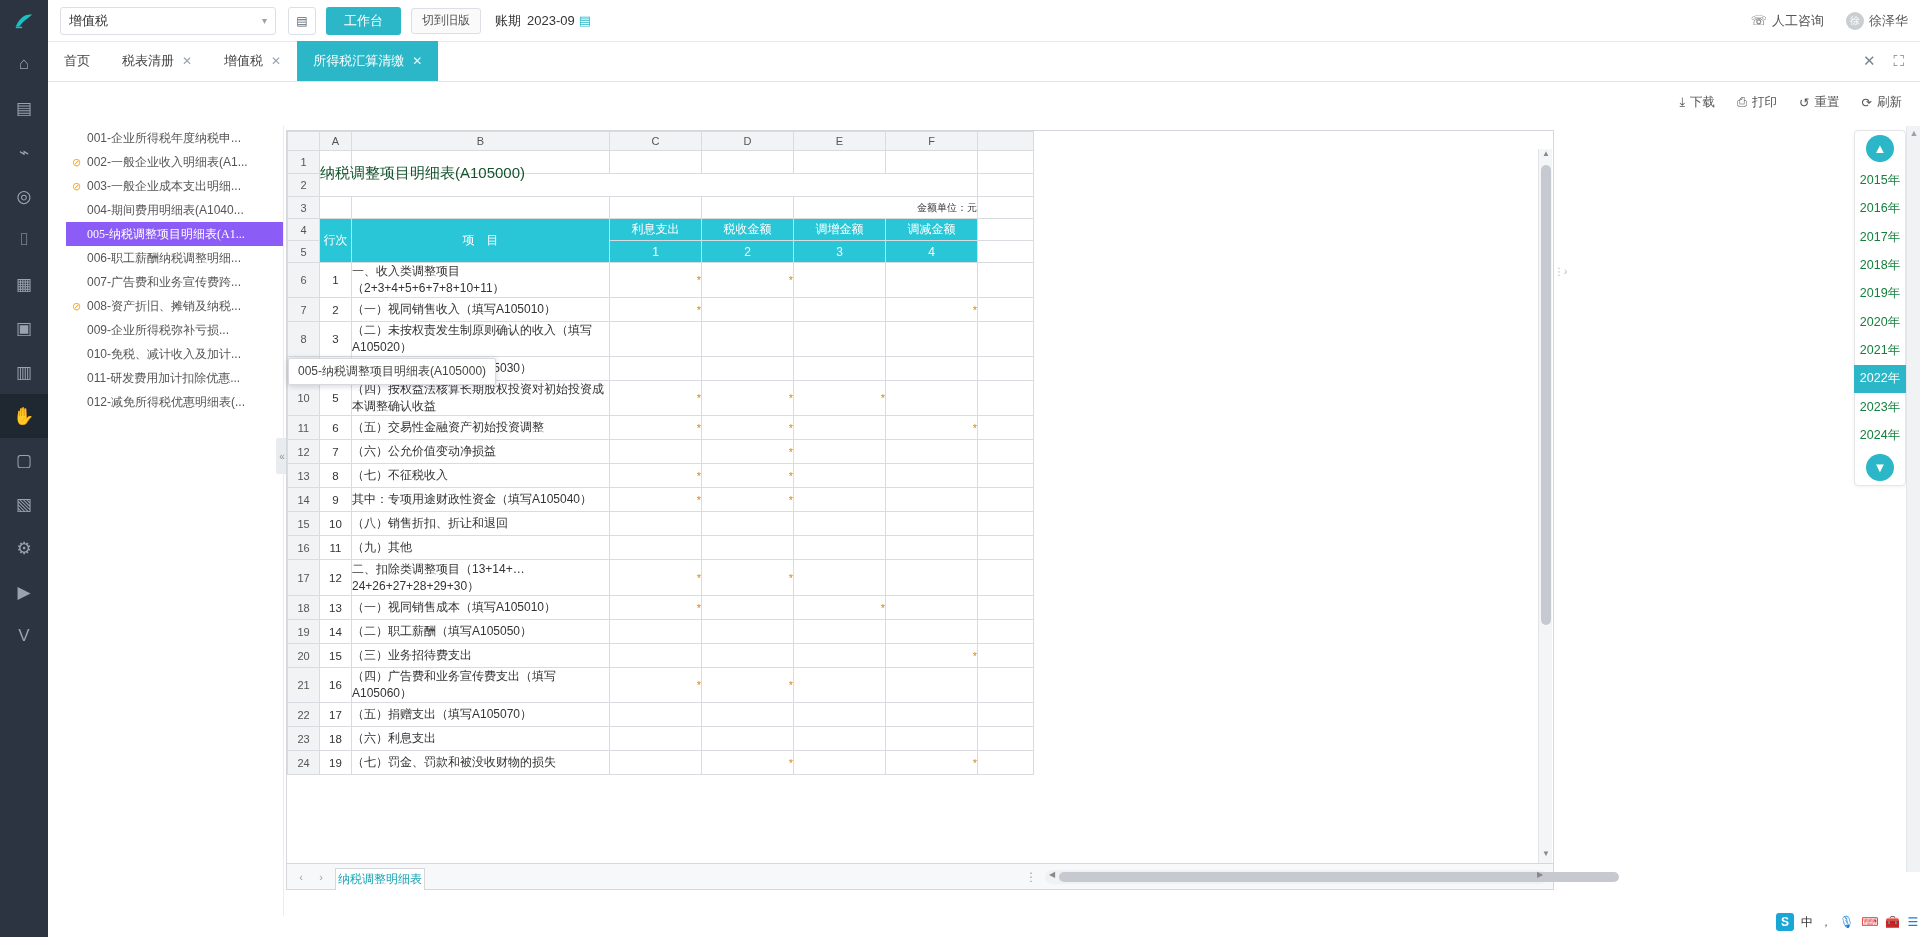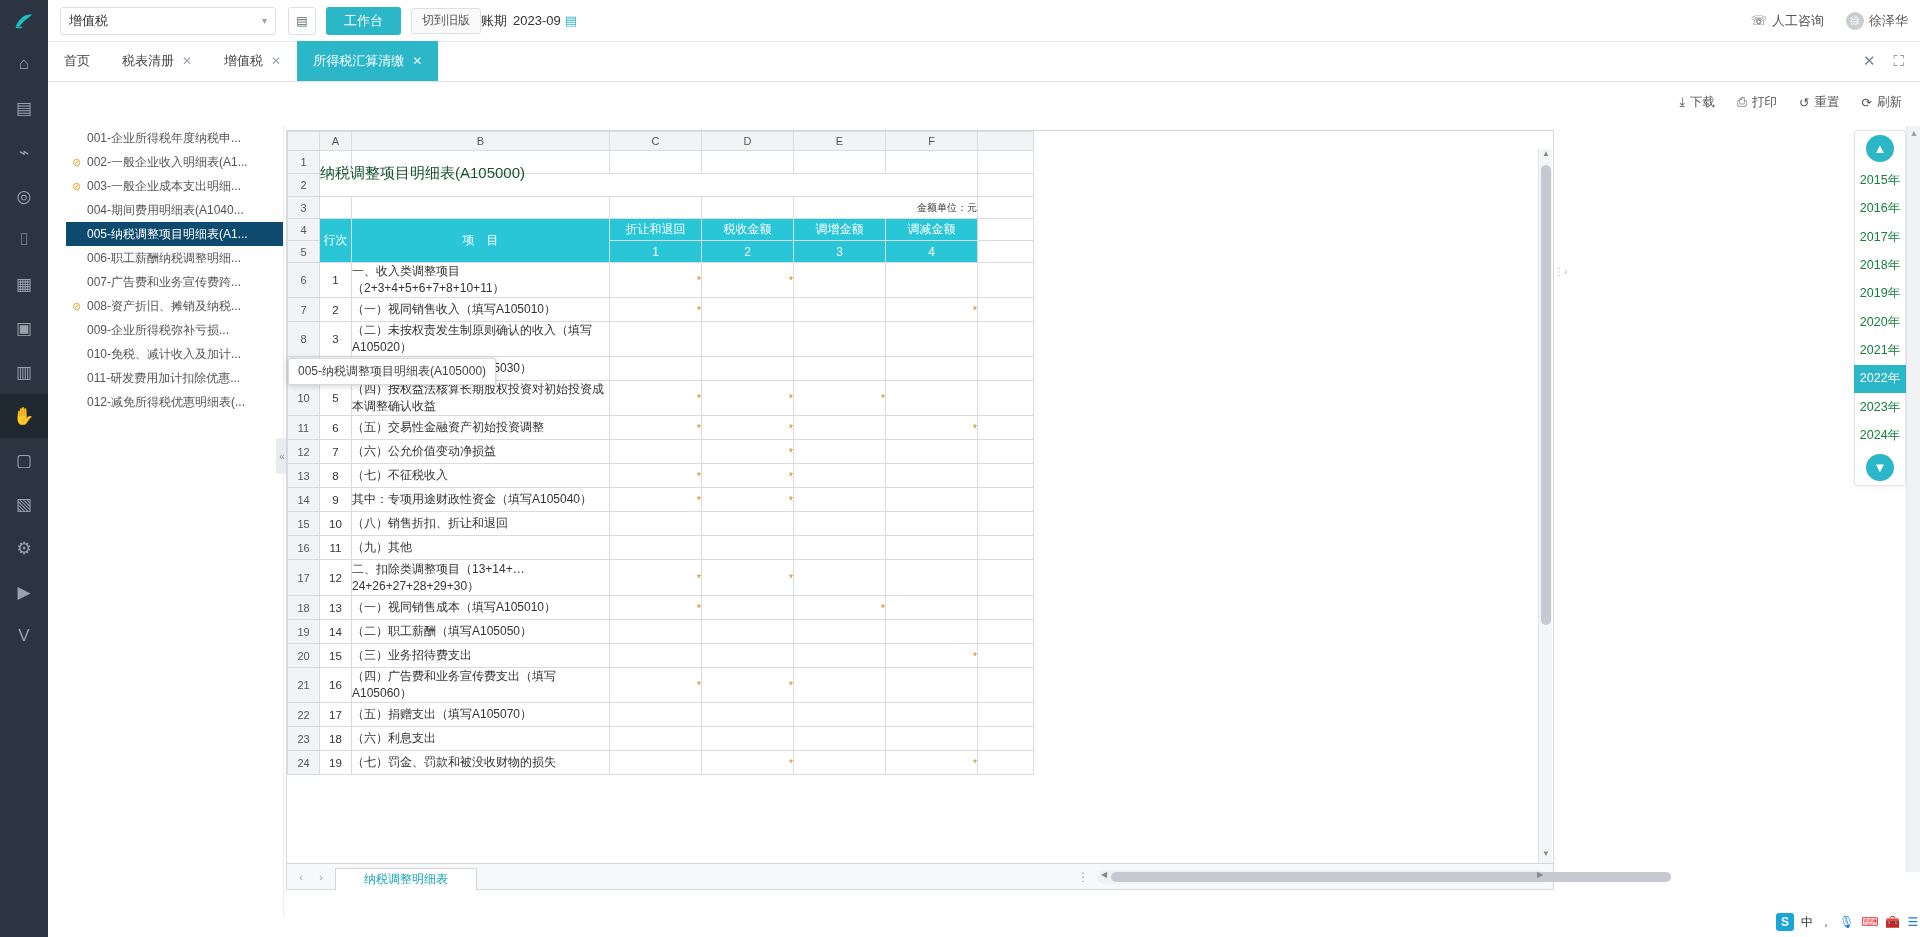--- a/index.html
+++ b/index.html
@@ -49,21 +49,21 @@
   }
   .btn-primary {
     margin-left: 10px; height: 28px; padding: 0 18px; border-radius: 3px;
     background: #2bb7c8; color: #fff; display: flex; align-items: center; font-size: 13px;
     cursor: pointer;
   }
   .btn-plain {
     margin-left: 10px; height: 26px; padding: 0 10px; border: 1px solid #dcdfe6; border-radius: 3px;
     background: #fafafa; color: #555; display: flex; align-items: center; font-size: 12px; cursor: pointer;
   }
-  .period-label { font-size: 13px; color: #333; }
+  .period-label { margin-left: 14px; font-size: 13px; color: #333; }
   .period-value {
     margin-left: 6px; font-size: 13px; color: #333; display: flex; align-items: center; cursor: pointer;
   }
   .period-value .cal { margin-left: 4px; color: #2bb7c8; font-size: 13px; }
   .topbar-right { margin-left: auto; display: flex; align-items: center; gap: 22px; }
   .top-link { display: flex; align-items: center; gap: 5px; font-size: 13px; color: #555; cursor: pointer; }
   .avatar {
     width: 18px; height: 18px; border-radius: 50%; background: #c9ced3; color: #fff;
     display: flex; align-items: center; justify-content: center; font-size: 10px;
   }
@@ -101,21 +101,21 @@
 
   
   .doclist {
     position: absolute; left: 18px; top: 0; width: 218px; height: 790px; overflow: hidden;
     border-right: 1px solid #ececec; background: #fff;
   }
   .doc-item {
     height: 24px; display: flex; align-items: center; gap: 4px; padding: 0 6px;
     font-size: 12px; color: #555; cursor: pointer; white-space: nowrap;
   }
-  .doc-item.active { background: #0c4a6e; color: #fff; }
+  .doc-item.active { background: #8b5cf6; color: #fff; font-family: Liberation Serif, serif; }
   .doc-warn { color: #f5a623; font-size: 11px; width: 11px; }
   .doc-item.active .doc-warn { color: #fff; }
   .collapse-handle {
     position: absolute; left: 228px; top: 312px; width: 12px; height: 36px;
     background: #e9ecef; color: #8a949d; border-radius: 2px;
     display: flex; align-items: center; justify-content: center; font-size: 10px; cursor: pointer;
   }
 
   
   .sheet-wrap {
@@ -159,21 +159,21 @@
   .vscroll .arrow { position: absolute; left: 0; width: 14px; height: 14px; text-align: center; font-size: 8px; color: #888; }
 
   .sheet-bottom {
     position: absolute; left: 238px; top: 738px; width: 1268px; height: 26px;
     border: 1px solid #d4d7db; border-top: none; background: #f7f8fa;
     display: flex; align-items: center;
   }
   .nav-arrows { display: flex; align-items: center; gap: 0; padding: 0 4px; color: #9aa3ad; }
   .nav-arrows span { width: 20px; text-align: center; cursor: pointer; font-size: 11px; }
   .sheet-tab {
-    height: 22px; padding: 0 28px; background: #fff; border: 1px solid #d4d7db; border-bottom: none;
+    height: 22px; padding: 0 2px; background: #fff; border: 1px solid #d4d7db; border-bottom: none;
     color: #19a5b4; font-size: 12px; display: flex; align-items: center; margin-top: 4px; cursor: pointer;
   }
   .hdots { margin-left: 600px; color: #9aa3ad; cursor: pointer; }
   .hscroll {
     margin-left: 8px; flex: 1; height: 14px; background: #f0f1f3; border-radius: 7px; position: relative;
     margin-right: 6px;
   }
   .hscroll .thumb { position: absolute; left: 14px; top: 2px; width: 560px; height: 10px; background: #c6cad0; border-radius: 5px; }
   .hscroll .arrow { position: absolute; top: 0; width: 14px; height: 14px; text-align: center; font-size: 8px; color: #888; }
 
@@ -402,21 +402,21 @@
           <td class="cell"></td>
           <td class="cell"></td>
           <td class="cell"></td>
           <td class="cell unit-cell" colspan="2">金额单位：元</td>
           <td class="cell"></td>
         </tr>
         <tr style="height:22px">
           <td class="rowhdr">4</td>
           <td class="cell hdr-cyan" rowspan="2">行次</td>
           <td class="cell hdr-cyan" rowspan="2">项　目</td>
-          <td class="cell hdr-cyan">折让和退回</td>
+          <td class="cell hdr-cyan">利息支出</td>
           <td class="cell hdr-cyan">税收金额</td>
           <td class="cell hdr-cyan">调增金额</td>
           <td class="cell hdr-cyan">调减金额</td>
           <td class="cell"></td>
         </tr>
         <tr style="height:22px">
           <td class="rowhdr">5</td>
           <td class="cell hdr-num">1</td>
           <td class="cell hdr-num">2</td>
           <td class="cell hdr-num">3</td>

